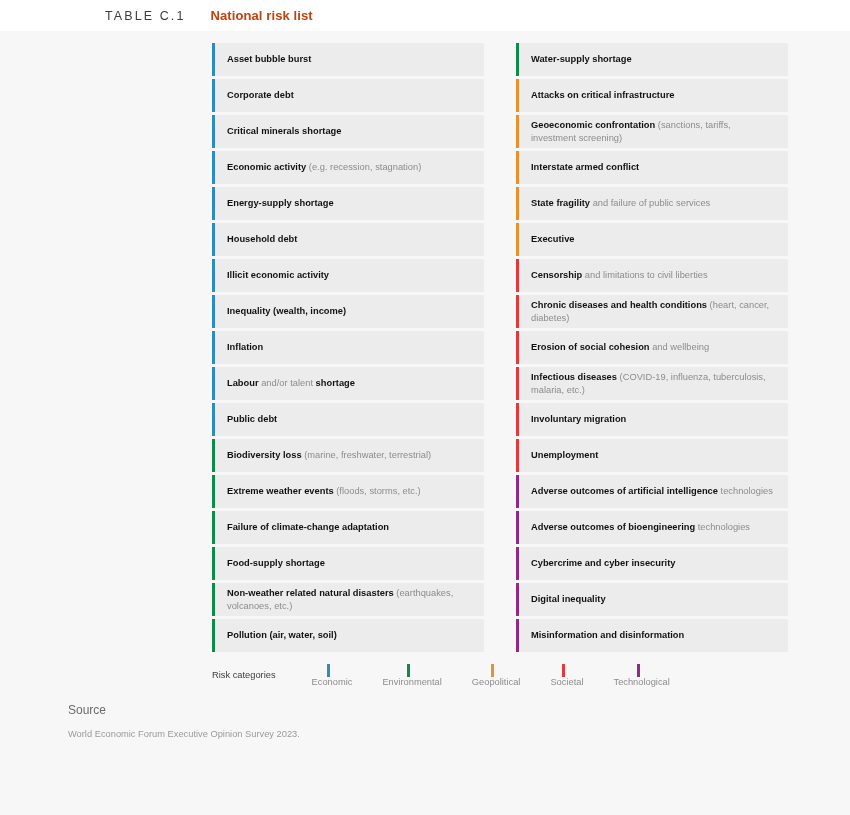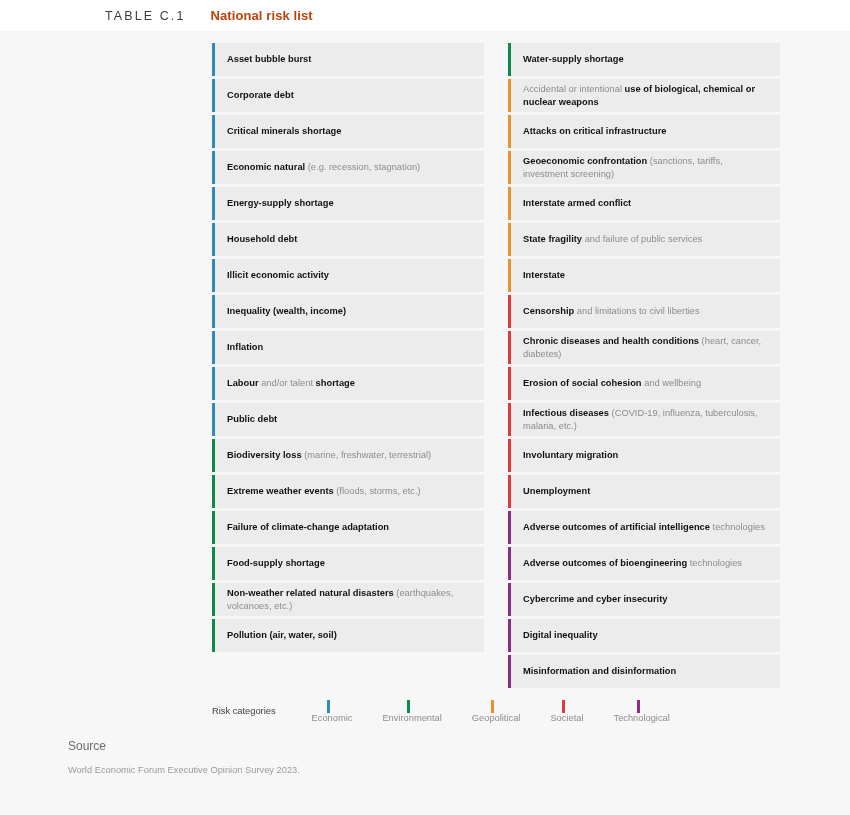--- a/index.html
+++ b/index.html
@@ -42,21 +42,21 @@
     margin-left: 25px;
     letter-spacing: 0.1px;
   }
   
   .sheet {
     background: #f7f7f7;
     padding-top: 12px;
   }
   .columns {
     display: flex;
-    gap: 24px;
+    gap: 32px;
     padding-left: 212px;
     padding-right: 55px;
     box-sizing: border-box;
   }
   .column {
     width: 272px;
     flex: 0 0 272px;
   }
   .risk-row {
     position: relative;
@@ -148,21 +148,21 @@
           <div class="risk-row">
             <span class="cat-bar" style="background: rgb(46, 139, 192);"></span>
             <div class="risk-text"><b>Corporate debt</b></div>
           </div>
           <div class="risk-row">
             <span class="cat-bar" style="background: rgb(46, 139, 192);"></span>
             <div class="risk-text"><b>Critical minerals shortage</b></div>
           </div>
           <div class="risk-row">
             <span class="cat-bar" style="background: rgb(46, 139, 192);"></span>
-            <div class="risk-text"><b>Economic natural</b><span> (e.g. recession, stagnation)</span></div>
+            <div class="risk-text"><b>Economic activity</b><span> (e.g. recession, stagnation)</span></div>
           </div>
           <div class="risk-row">
             <span class="cat-bar" style="background: rgb(46, 139, 192);"></span>
             <div class="risk-text"><b>Energy-supply shortage</b></div>
           </div>
           <div class="risk-row">
             <span class="cat-bar" style="background: rgb(46, 139, 192);"></span>
             <div class="risk-text"><b>Household debt</b></div>
           </div>
           <div class="risk-row">
@@ -210,41 +210,37 @@
             <div class="risk-text"><b>Pollution (air, water, soil)</b></div>
           </div>
         </div>
       <div class="column" id="right-col">
           <div class="risk-row">
             <span class="cat-bar" style="background: rgb(15, 138, 77);"></span>
             <div class="risk-text"><b>Water-supply shortage</b></div>
           </div>
           <div class="risk-row">
             <span class="cat-bar" style="background: rgb(232, 146, 46);"></span>
-            <div class="risk-text"><span>Accidental or intentional </span><b>use of biological, chemical or nuclear weapons</b></div>
-          </div>
-          <div class="risk-row">
-            <span class="cat-bar" style="background: rgb(232, 146, 46);"></span>
             <div class="risk-text"><b>Attacks on critical infrastructure</b></div>
           </div>
           <div class="risk-row">
             <span class="cat-bar" style="background: rgb(232, 146, 46);"></span>
             <div class="risk-text"><b>Geoeconomic confrontation</b><span> (sanctions, tariffs, investment screening)</span></div>
           </div>
           <div class="risk-row">
             <span class="cat-bar" style="background: rgb(232, 146, 46);"></span>
             <div class="risk-text"><b>Interstate armed conflict</b></div>
           </div>
           <div class="risk-row">
             <span class="cat-bar" style="background: rgb(232, 146, 46);"></span>
             <div class="risk-text"><b>State fragility</b><span> and failure of public services</span></div>
           </div>
           <div class="risk-row">
             <span class="cat-bar" style="background: rgb(232, 146, 46);"></span>
-            <div class="risk-text"><b>Interstate</b></div>
+            <div class="risk-text"><b>Executive</b></div>
           </div>
           <div class="risk-row">
             <span class="cat-bar" style="background: rgb(226, 58, 58);"></span>
             <div class="risk-text"><b>Censorship</b><span> and limitations to civil liberties</span></div>
           </div>
           <div class="risk-row">
             <span class="cat-bar" style="background: rgb(226, 58, 58);"></span>
             <div class="risk-text"><b>Chronic diseases and health conditions</b><span> (heart, cancer, diabetes)</span></div>
           </div>
           <div class="risk-row">

